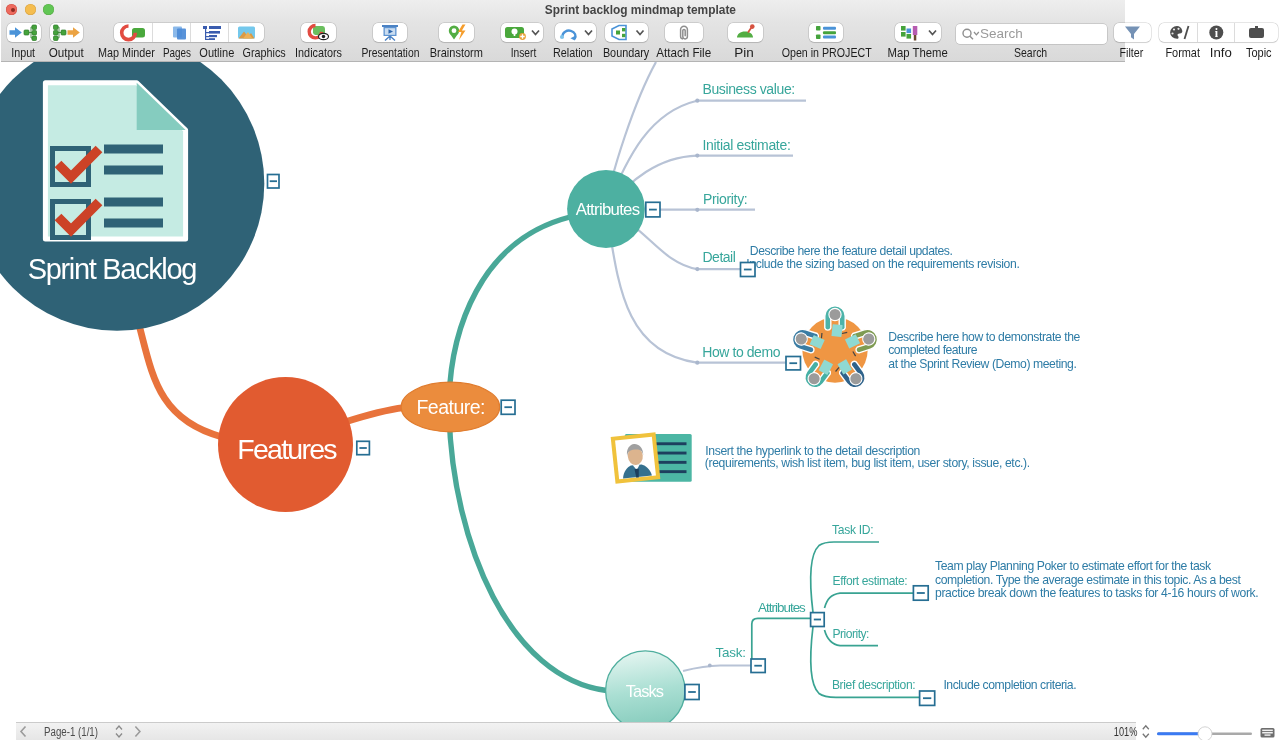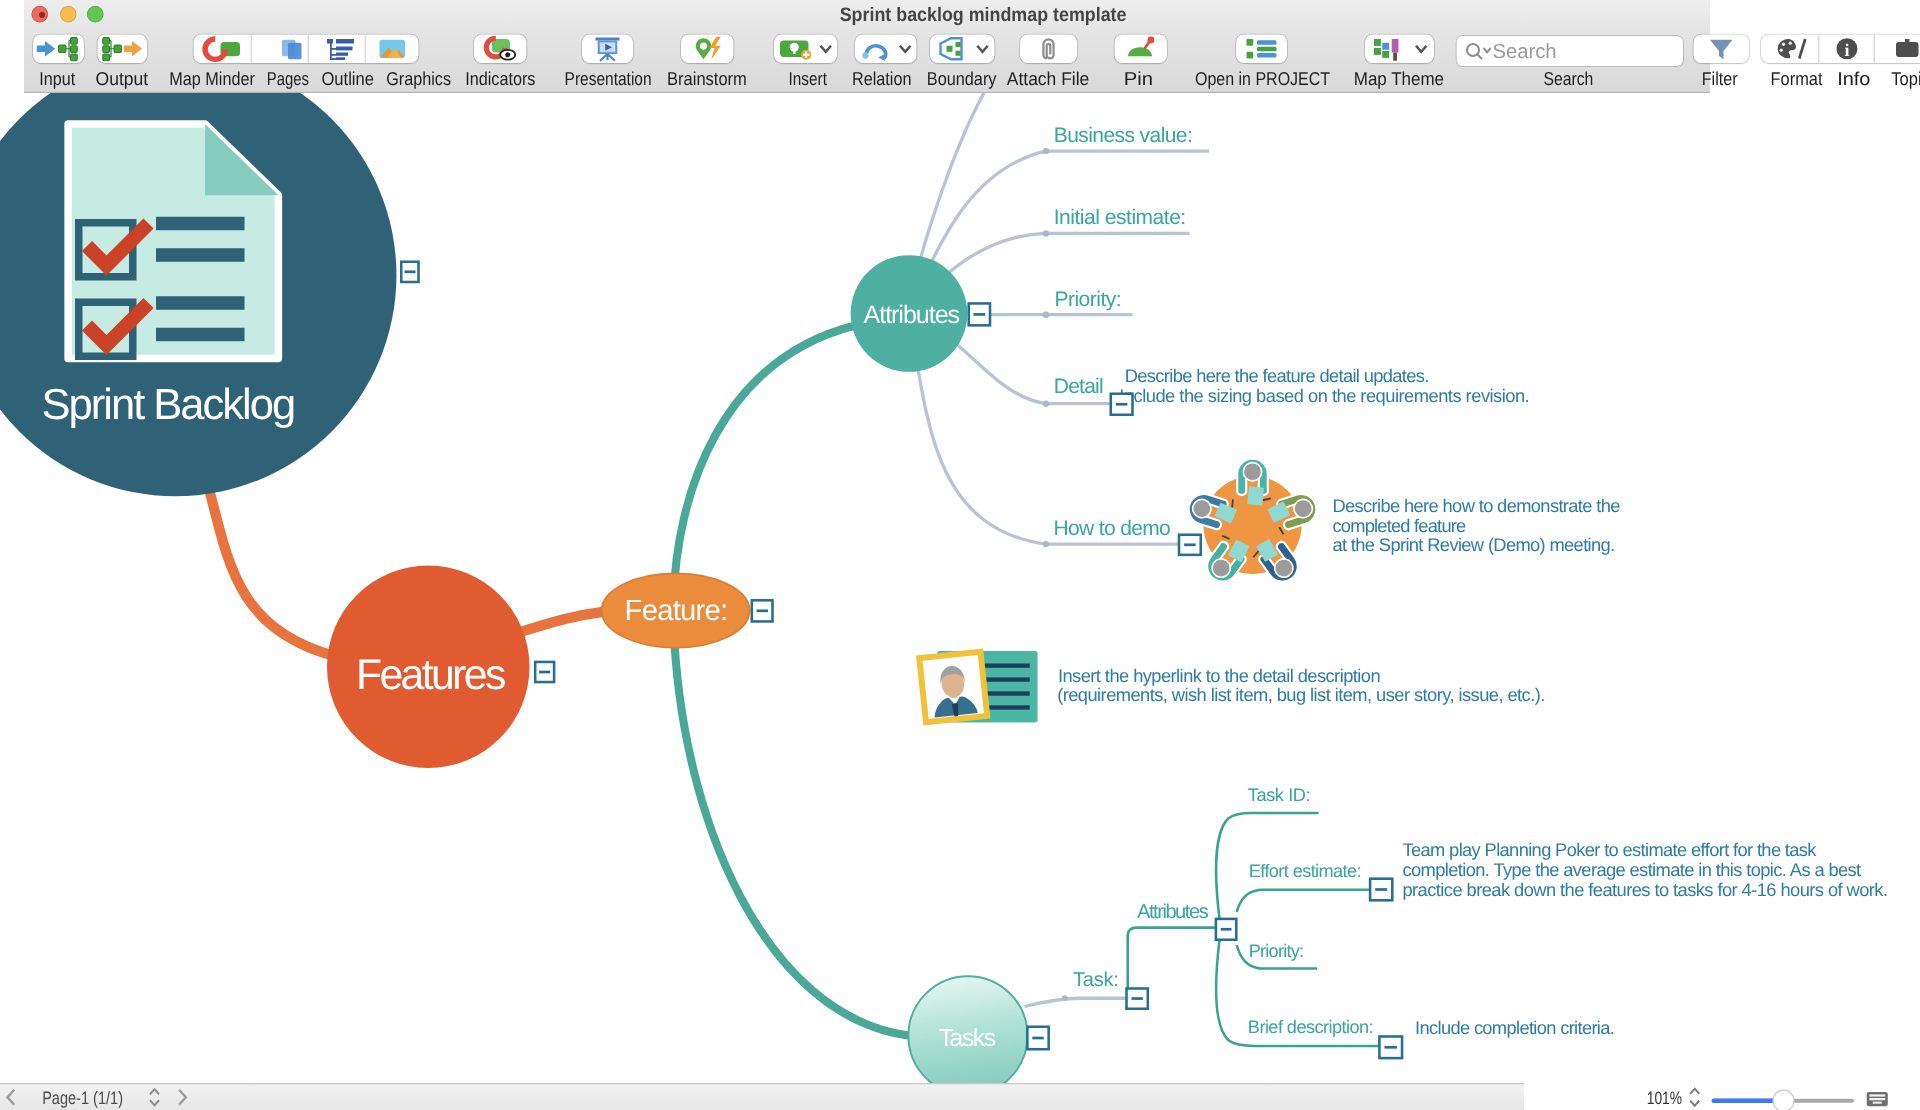--- a/index.html
+++ b/index.html
@@ -1,22 +1,22 @@
 <!DOCTYPE html>
 <html><head>
 <meta charset="utf-8">
 <style>
 html,body{margin:0;padding:0;}
 body{width:1280px;height:740px;overflow:hidden;font-family:"Liberation Sans",sans-serif;background:#fff;position:relative;}
-#chrome{position:absolute;left:16px;top:0;width:1124px;height:62px;background:linear-gradient(#eeeeee 0%,#e4e4e4 35%,#d9d9d9 100%);border-bottom:1px solid #b4b4b4;box-sizing:border-box;}
+#chrome{position:absolute;left:1px;top:0;width:1124px;height:62px;background:linear-gradient(#eeeeee 0%,#e4e4e4 35%,#d9d9d9 100%);border-bottom:1px solid #b4b4b4;box-sizing:border-box;}
 .tl{position:absolute;top:4px;width:11px;height:11px;border-radius:50%;}
 .btn{position:absolute;top:23px;height:19px;background:#fff;border-radius:5px;box-shadow:0 0 0 0.5px rgba(0,0,0,0.18),0 0.5px 1px rgba(0,0,0,0.10);}
 .btn svg{position:absolute;left:0;top:0;}
 .dvd{position:absolute;top:0;width:1px;height:19px;background:#dcdcdc;}
-#status{position:absolute;left:0;top:722px;width:1016px;height:18px;background:linear-gradient(#f2f2f2,#e6e6e6);border-top:1px solid #cbcbcb;box-sizing:border-box;}
+#status{position:absolute;left:16px;top:722px;width:1120px;height:18px;background:linear-gradient(#f2f2f2,#e6e6e6);border-top:1px solid #cbcbcb;box-sizing:border-box;}
 </style>
 </head>
 <body>
 <div id="chrome">
   <div class="tl" style="left:5.3px;background:#ee6a5e;box-shadow:inset 0 0 0 0.5px #ce5347;"></div>
   <div class="tl" style="left:10px;top:8px;width:4px;height:4px;border-radius:50%;background:#8c2b22;"></div>
   <div class="tl" style="left:23.6px;background:#f5bd4f;box-shadow:inset 0 0 0 0.5px #d6a243;"></div>
   <div class="tl" style="left:42.2px;background:#61c654;box-shadow:inset 0 0 0 0.5px #58ab47;"></div>
   <svg width="1280" height="20" viewBox="0 0 1280 20" style="position:absolute;left:0;top:0;">
       <text x="639.4" y="14" font-size="13" font-weight="bold" fill="#444" text-anchor="middle" textLength="191.2" lengthAdjust="spacingAndGlyphs" font-family="Liberation Sans">Sprint backlog mindmap template</text>

